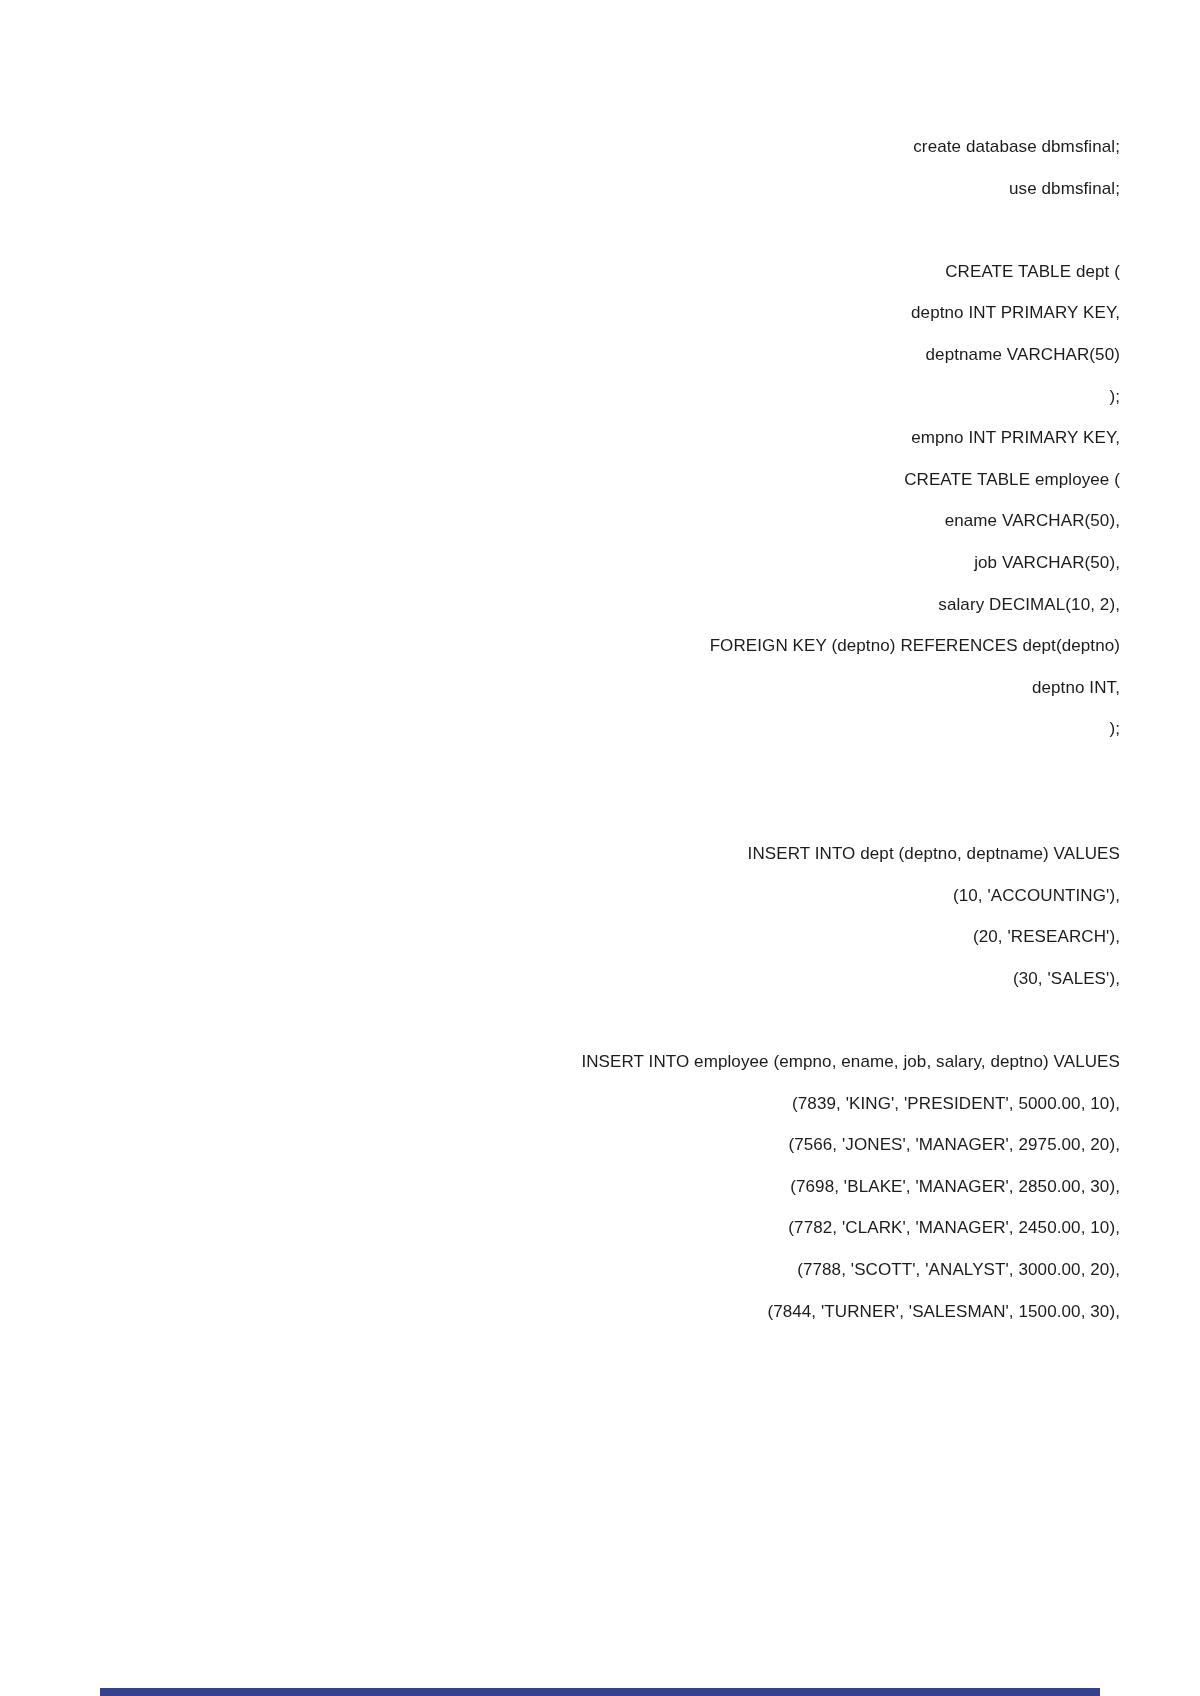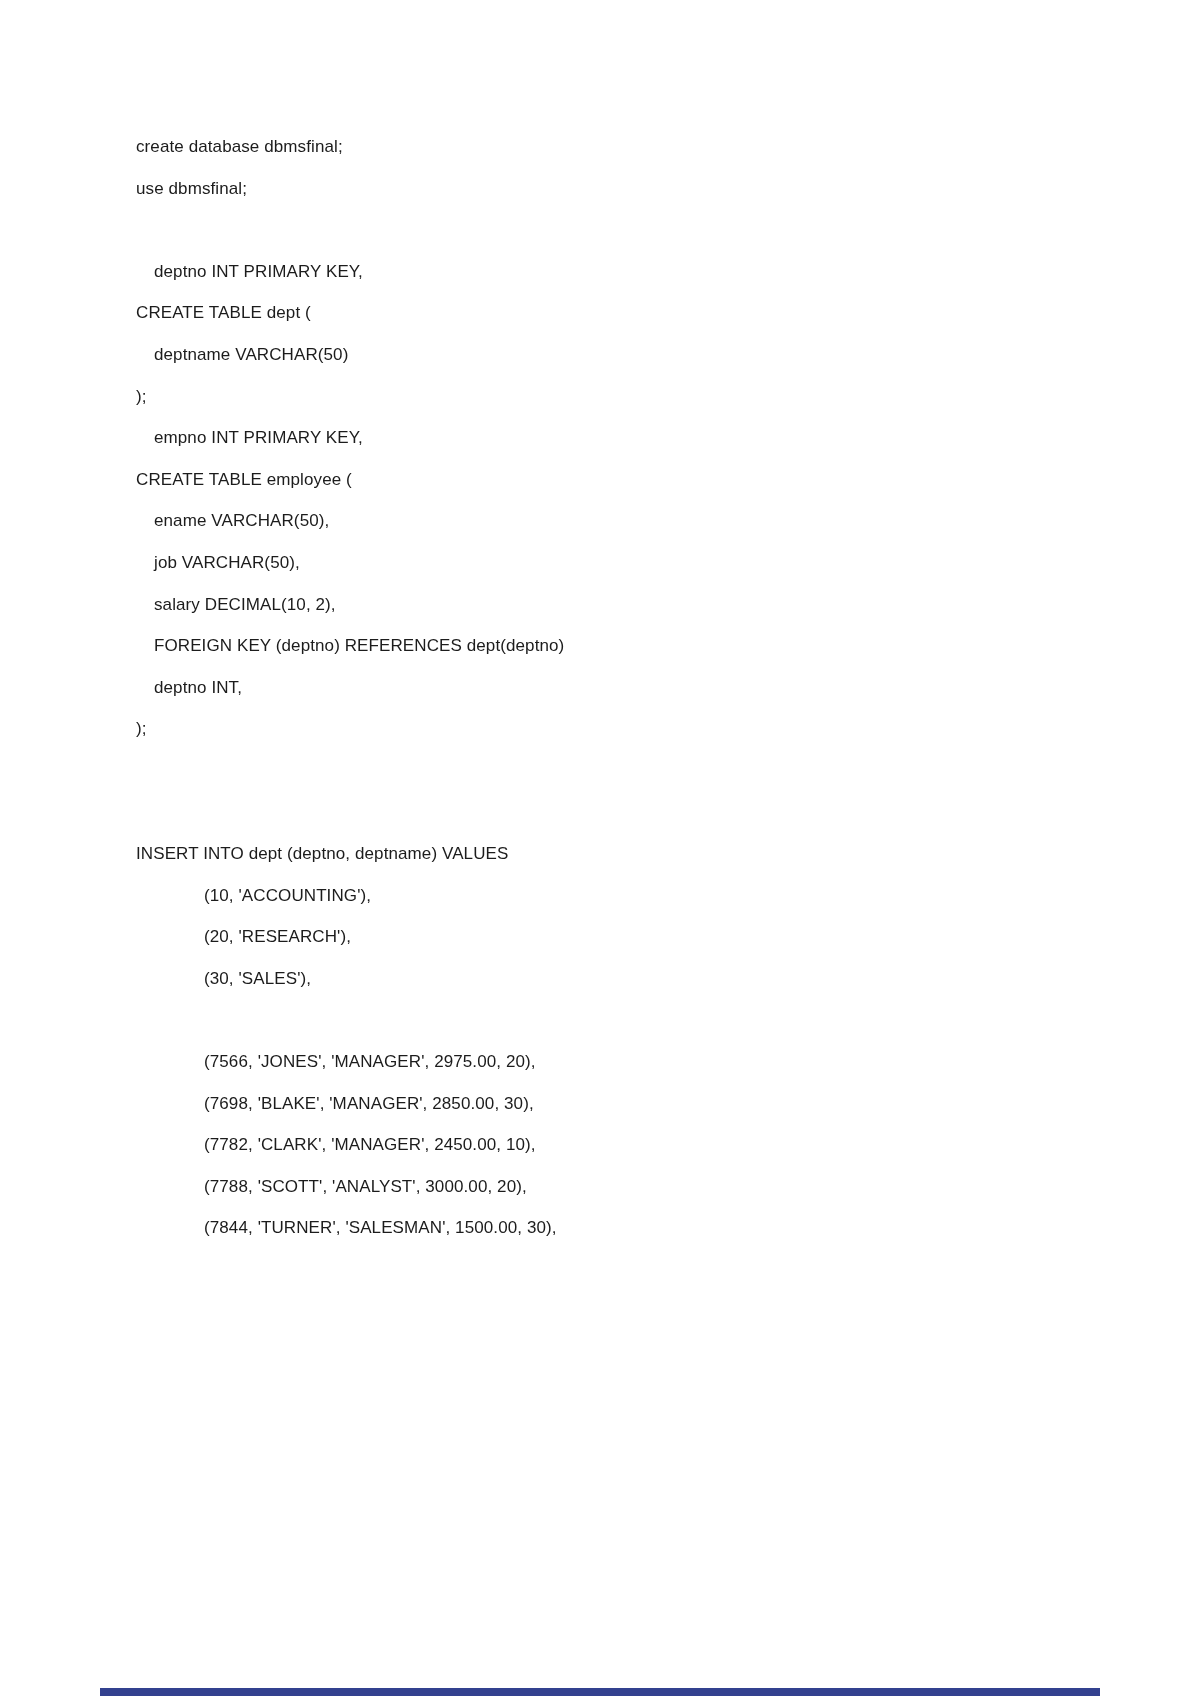--- a/index.html
+++ b/index.html
@@ -21,59 +21,62 @@
     left: 136px;
     right: 80px;
     font-size: 17px;
     color: #1c1c1c;
     letter-spacing: 0.1px;
   }
   .code-line {
     line-height: 41.6px;
     height: 41.6px;
     white-space: pre;
+    text-align: right;
   }
   .ind-0 { padding-left: 0; }
   .ind-1 { padding-left: 18px; }
   .ind-2 { padding-left: 68px; }
   .footer-bar {
     position: absolute;
     left: 100px;
     bottom: 0;
     width: 1000px;
     height: 8px;
   }
 </style>
 </head>
 <body>
 
 <div class="page" style="background: rgb(255, 255, 255);">
   <div class="code-block">
       <div class="code-line ind-0">create database dbmsfinal;</div>
       <div class="code-line ind-0">use dbmsfinal;</div>
       <div class="code-line ind-0">&nbsp;</div>
+      <div class="code-line ind-0">CREATE TABLE dept (</div>
       <div class="code-line ind-1">deptno INT PRIMARY KEY,</div>
-      <div class="code-line ind-0">CREATE TABLE dept (</div>
       <div class="code-line ind-1">deptname VARCHAR(50)</div>
       <div class="code-line ind-0">);</div>
       <div class="code-line ind-1">empno INT PRIMARY KEY,</div>
       <div class="code-line ind-0">CREATE TABLE employee (</div>
       <div class="code-line ind-1">ename VARCHAR(50),</div>
       <div class="code-line ind-1">job VARCHAR(50),</div>
       <div class="code-line ind-1">salary DECIMAL(10, 2),</div>
       <div class="code-line ind-1">FOREIGN KEY (deptno) REFERENCES dept(deptno)</div>
       <div class="code-line ind-1">deptno INT,</div>
       <div class="code-line ind-0">);</div>
       <div class="code-line ind-0">&nbsp;</div>
       <div class="code-line ind-0">&nbsp;</div>
       <div class="code-line ind-0">INSERT INTO dept (deptno, deptname) VALUES</div>
       <div class="code-line ind-2">(10, 'ACCOUNTING'),</div>
       <div class="code-line ind-2">(20, 'RESEARCH'),</div>
       <div class="code-line ind-2">(30, 'SALES'),</div>
       <div class="code-line ind-0">&nbsp;</div>
+      <div class="code-line ind-0">INSERT INTO employee (empno, ename, job, salary, deptno) VALUES</div>
+      <div class="code-line ind-2">(7839, 'KING', 'PRESIDENT', 5000.00, 10),</div>
       <div class="code-line ind-2">(7566, 'JONES', 'MANAGER', 2975.00, 20),</div>
       <div class="code-line ind-2">(7698, 'BLAKE', 'MANAGER', 2850.00, 30),</div>
       <div class="code-line ind-2">(7782, 'CLARK', 'MANAGER', 2450.00, 10),</div>
       <div class="code-line ind-2">(7788, 'SCOTT', 'ANALYST', 3000.00, 20),</div>
       <div class="code-line ind-2">(7844, 'TURNER', 'SALESMAN', 1500.00, 30),</div>
     </div>
   <div class="footer-bar" style="background: rgb(51, 65, 143);"></div>
 </div>
 
 </body></html>

